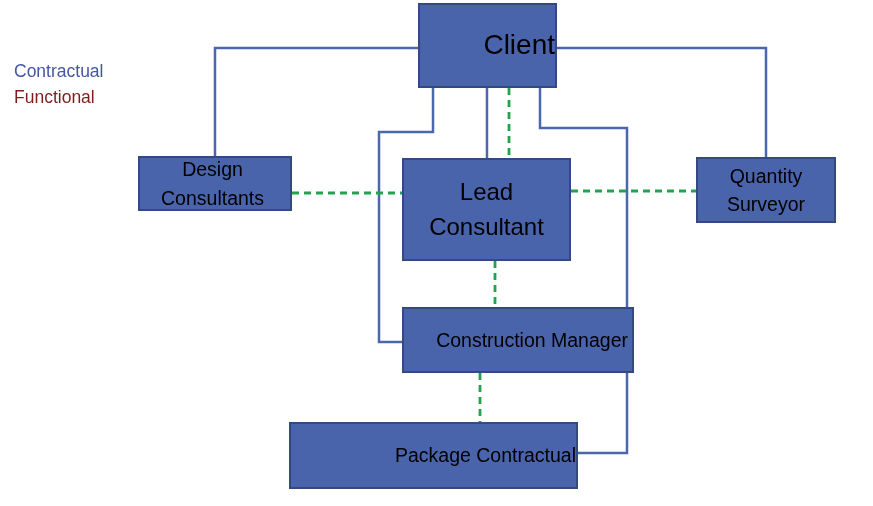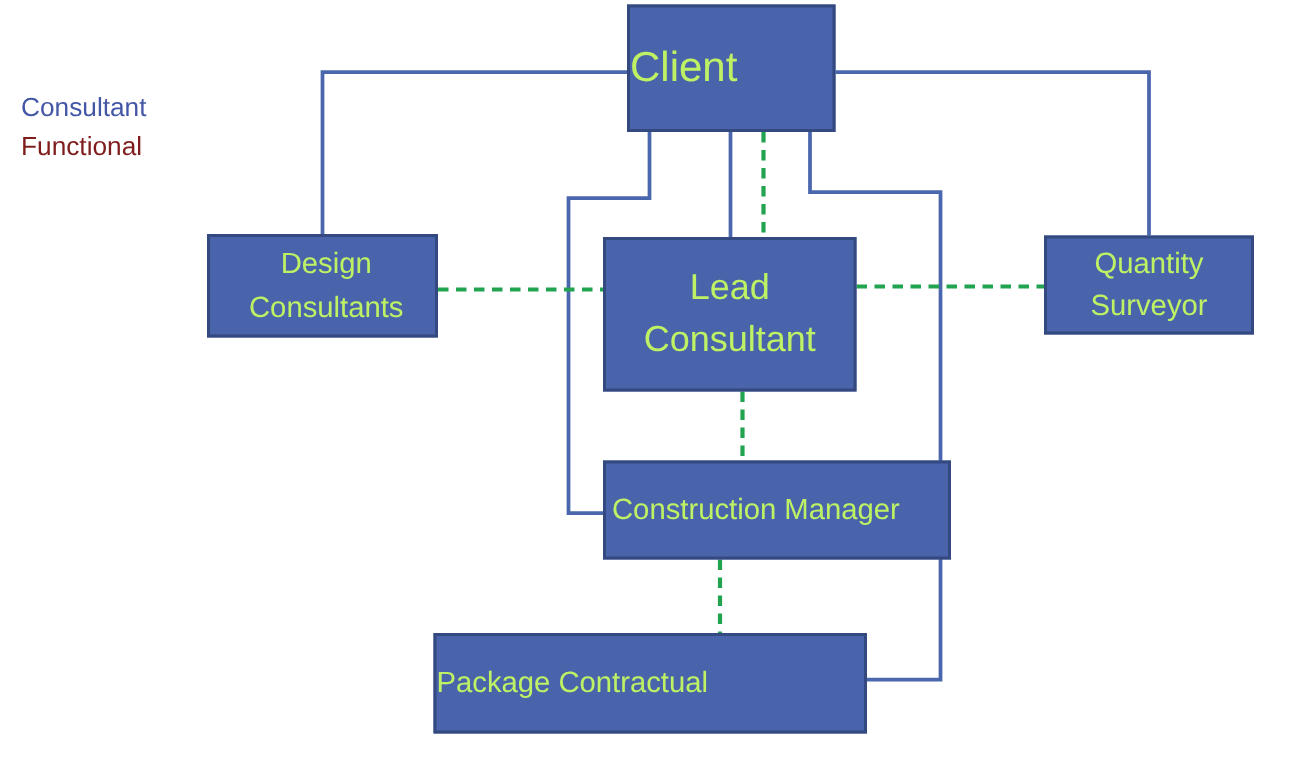--- a/index.html
+++ b/index.html
@@ -20,29 +20,29 @@
     left: 0;
     top: 0;
     width: 873px;
     height: 506px;
   }
   .node {
     position: absolute;
     box-sizing: border-box;
     background: #4a64ac;
     border: 2.5px solid #33497f;
-    color: #bef264;
+    color: #000000;
     display: flex;
     align-items: center;
-    justify-content: flex-start;
+    justify-content: flex-end;
     text-align: center;
     line-height: 1.45;
   }
   .node-client         { left: 418px; top: 3px;   width: 139px; height: 85px;  font-size: 28px; }
-  .node-design         { left: 138px; top: 156px; width: 154px; height: 69px;  font-size: 19.5px; padding: 0 26px; }
+  .node-design         { left: 138px; top: 156px; width: 154px; height: 55px;  font-size: 19.5px; padding: 0 26px; }
   .node-lead           { left: 402px; top: 158px; width: 169px; height: 103px; font-size: 24px;   padding: 0 22px; }
   .node-qs             { left: 696px; top: 157px; width: 140px; height: 66px;  font-size: 19.5px; padding: 0 24px; }
   .node-cm             { left: 402px; top: 307px; width: 232px; height: 66px;  font-size: 19.5px; padding: 0 4px; }
   .node-pc             { left: 289px; top: 422px; width: 289px; height: 67px;  font-size: 19.5px; }
   #legend {
     position: absolute;
     left: 14px;
     top: 58px;
     font-size: 17.5px;
     line-height: 26px;
@@ -65,21 +65,21 @@
     <polyline points="540,88 540,128 627,128 627,453 578,453" fill="none" stroke-width="2.5" stroke="#4a67ae"></polyline>
 
     <polyline points="509,88 509,158" fill="none" stroke-width="2.8" stroke-dasharray="7 5" stroke="#21a34f"></polyline>
     <polyline points="292,193 402,193" fill="none" stroke-width="2.8" stroke-dasharray="7 5" stroke="#21a34f"></polyline>
     <polyline points="571,191 696,191" fill="none" stroke-width="2.8" stroke-dasharray="7 5" stroke="#21a34f"></polyline>
     <polyline points="495,261 495,307" fill="none" stroke-width="2.8" stroke-dasharray="7 5" stroke="#21a34f"></polyline>
     <polyline points="480,373 480,422" fill="none" stroke-width="2.8" stroke-dasharray="7 5" stroke="#21a34f"></polyline>
   </svg>
 
   <div id="legend">
-    <div class="legend-contractual">Consultant</div>
+    <div class="legend-contractual">Contractual</div>
     <div class="legend-functional">Functional</div>
   </div>
 
   <div class="node node-client">
     <span>Client</span>
   </div>
 
   <div class="node node-design">
     <span>Design Consultants</span>
   </div>

